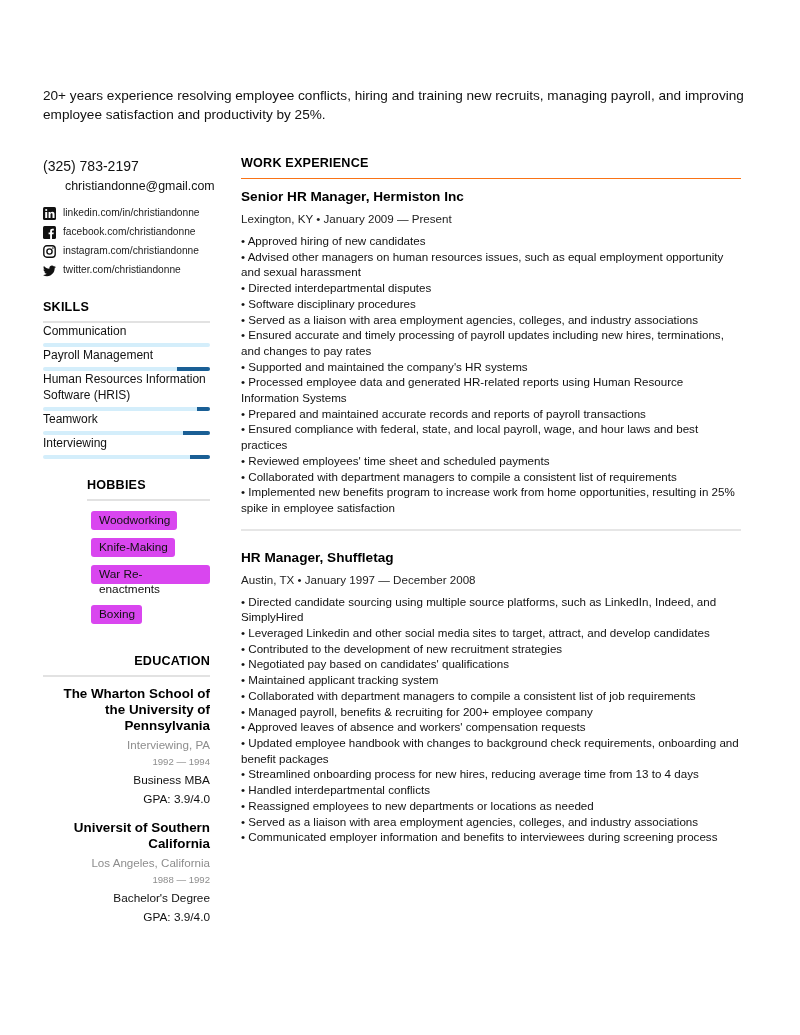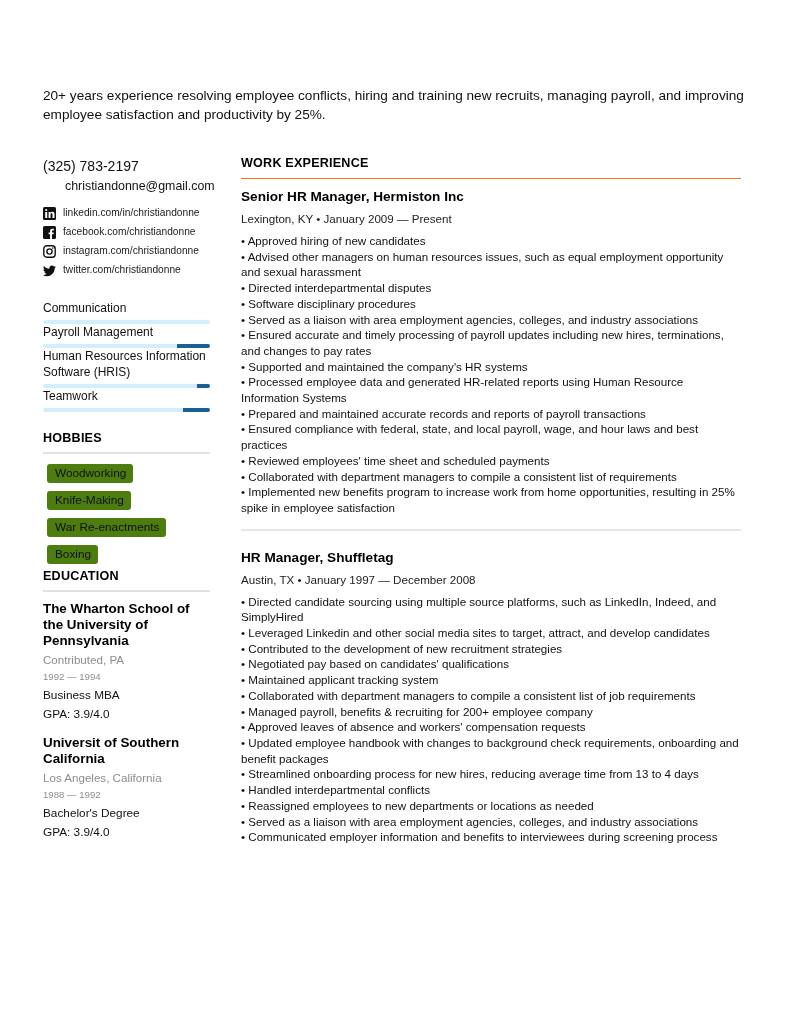--- a/index.html
+++ b/index.html
@@ -43,30 +43,30 @@
   .skill { }
   .skill .sname { font-size: 12px; line-height: 16px; color: #111; }
   .bar {
     position: relative; height: 4px; margin-top: 4px;
     background: #d4eefb; border-radius: 2px; overflow: hidden;
   }
   .bar .fill {
     position: absolute; top: 0; right: 0; height: 4px; background: #1a5f95;
   }
 
-  .hobbies { margin-top: 19px; }
+  .hobbies { margin-top: 19px; margin-left: 44px; }
   .tags { margin-top: 2px; padding-left: 4px; }
   .tag {
-    display: inline-block; background: #4d7c0f; border-radius: 3px;
+    display: inline-block; background: #d946ef; border-radius: 3px;
     font-size: 11.8px; color: #111; padding: 2px 7px 2px 8px; height: 19px; line-height: 15px;
     margin-top: 8px;
   }
   .tagrow { display: block; }
 
-  .education { margin-top: 5px; }
+  .education { margin-top: 30px; text-align: right; }
   .edu { margin-top: 9px; }
   .edu + .edu { margin-top: 13px; }
   .edu .school { font-size: 13.4px; font-weight: bold; line-height: 16px; color: #000; }
   .edu .loc { font-size: 11.6px; color: #8d8d8d; margin-top: 3px; line-height: 15px; }
   .edu .dates { font-size: 9.6px; color: #8d8d8d; margin-top: 3px; line-height: 13px; }
   .edu .degree { font-size: 11.8px; color: #111; margin-top: 4px; line-height: 16px; }
   .edu .gpa { font-size: 11.8px; color: #111; margin-top: 3px; line-height: 16px; }
 
   
   .right { position: absolute; left: 241px; top: 156px; width: 500px; }
@@ -128,59 +128,66 @@
         <span class="ico">
           <svg width="14" height="12" viewBox="0 0 24 20">
             <path d="M24 2.4c-0.9 0.4-1.8 0.7-2.8 0.8 1-0.6 1.8-1.6 2.2-2.7-1 0.6-2 1-3.1 1.2C19.3 0.7 18 0 16.6 0c-2.7 0-4.9 2.2-4.9 4.9 0 0.4 0 0.8 0.1 1.1C7.7 5.8 4.1 3.9 1.7 0.9c-0.4 0.7-0.7 1.6-0.7 2.5 0 1.7 0.9 3.2 2.2 4.1-0.8 0-1.6-0.2-2.2-0.6v0.1c0 2.4 1.7 4.4 3.9 4.8-0.4 0.1-0.8 0.2-1.3 0.2-0.3 0-0.6 0-0.9-0.1 0.6 2 2.4 3.4 4.6 3.4-1.7 1.3-3.8 2.1-6.1 2.1-0.4 0-0.8 0-1.2-0.1 2.2 1.4 4.8 2.2 7.5 2.2 9.1 0 14-7.5 14-14v-0.6c1-0.7 1.8-1.6 2.5-2.5z" fill="#111"></path>
           </svg>
         </span>
         <span class="lbl">twitter.com/christiandonne</span>
       </div>
     </div>
 
     <div class="skills">
+      <div class="lhead">SKILLS</div>
       <div class="skill">
         <div class="sname">Communication</div>
         <div class="bar"></div>
       </div>
       <div class="skill">
         <div class="sname">Payroll Management</div>
         <div class="bar">
             <div class="fill" style="width: 20%; background: rgb(26, 95, 149);"></div>
           </div>
       </div>
       <div class="skill">
         <div class="sname">Human Resources Information Software (HRIS)</div>
         <div class="bar">
             <div class="fill" style="width: 8%; background: rgb(26, 95, 149);"></div>
           </div>
       </div>
       <div class="skill">
         <div class="sname">Teamwork</div>
         <div class="bar">
             <div class="fill" style="width: 16%; background: rgb(26, 95, 149);"></div>
+          </div>
+      </div>
+      <div class="skill">
+        <div class="sname">Interviewing</div>
+        <div class="bar">
+            <div class="fill" style="width: 12%; background: rgb(26, 95, 149);"></div>
           </div>
       </div>
     </div>
 
     <div class="hobbies">
       <div class="lhead">HOBBIES</div>
       <div class="tags">
         <div class="tagrow"><span class="tag">Woodworking</span></div>
         <div class="tagrow"><span class="tag">Knife-Making</span></div>
         <div class="tagrow"><span class="tag">War Re-enactments</span></div>
         <div class="tagrow"><span class="tag">Boxing</span></div>
       </div>
     </div>
 
     <div class="education">
       <div class="lhead">EDUCATION</div>
       <div class="edu">
         <div class="school">The Wharton School of the University of Pennsylvania</div>
-        <div class="loc">Contributed, PA</div>
+        <div class="loc">Interviewing, PA</div>
         <div class="dates">1992 — 1994</div>
         <div class="degree">Business MBA</div>
         <div class="gpa">GPA: 3.9/4.0</div>
       </div>
       <div class="edu">
         <div class="school">Universit of Southern California</div>
         <div class="loc">Los Angeles, California</div>
         <div class="dates">1988 — 1992</div>
         <div class="degree">Bachelor's Degree</div>
         <div class="gpa">GPA: 3.9/4.0</div>

